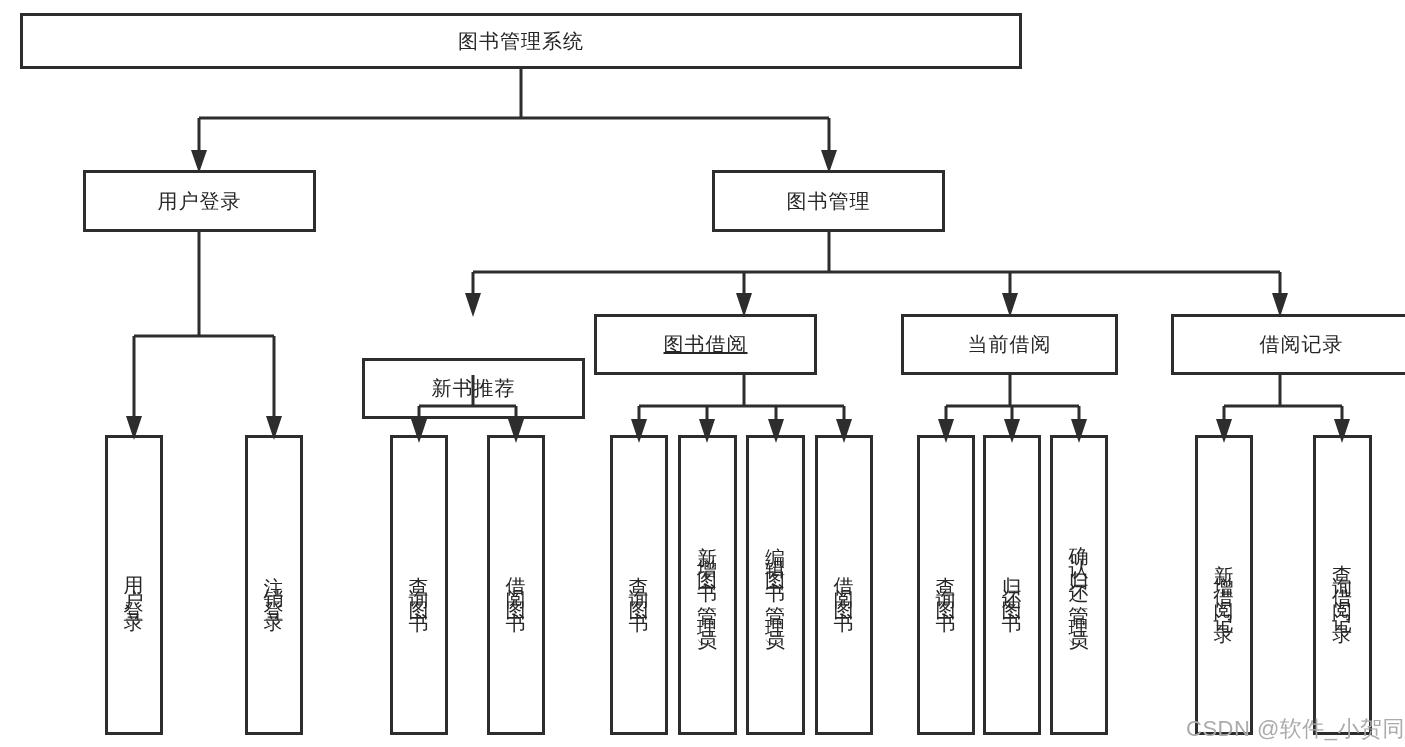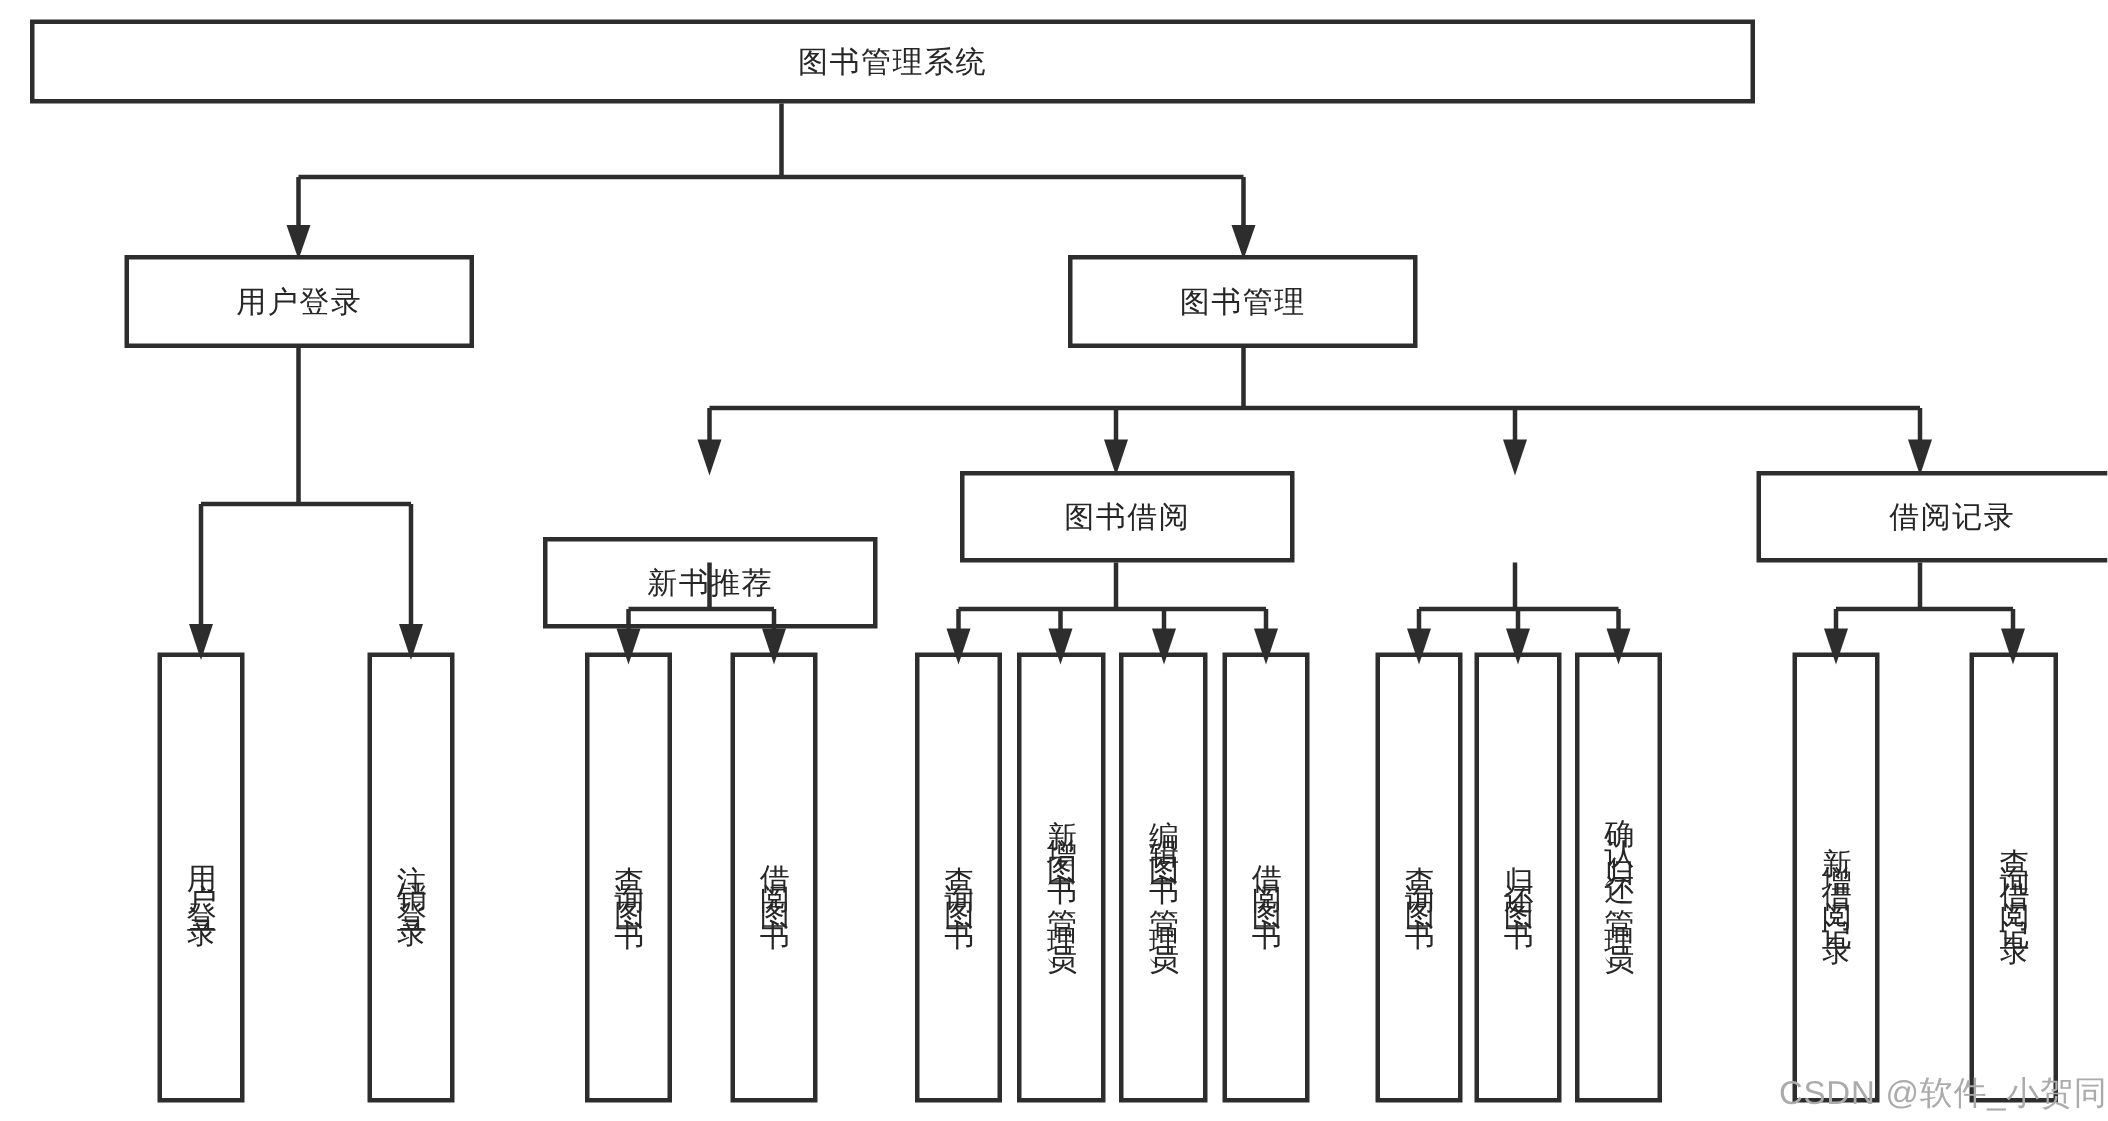--- a/index.html
+++ b/index.html
@@ -66,36 +66,39 @@
     letter-spacing: 0.5px;
     z-index: 3;
     white-space: nowrap;
   }
 </style>
 </head>
 <body>
 
 <div id="canvas">
 
-  <div class="box hbox" style="left:20px; top:13px; width:1150px; height:56px;">
+  <div class="box hbox" style="left:20px; top:13px; width:1002px; height:56px;">
     <span>图书管理系统</span>
   </div>
 
   <div class="box hbox" style="left:83px; top:170px; width:233px; height:62px;">
     <span>用户登录</span>
   </div>
   <div class="box hbox" style="left:712px; top:170px; width:233px; height:62px;justify-content:center;">
     <span>图书管理</span>
   </div>
 
   <div class="box hbox" style="left:362px; top:314px; width:223px; height:61px;margin-top:44px;">
     <span>新书推荐</span>
   </div>
-  <div class="box hbox" style="left:640px; top:314px; width:223px; height:61px;">
+  <div class="box hbox" style="left:594px; top:314px; width:223px; height:61px;text-decoration:underline;">
     <span>图书借阅</span>
+  </div>
+  <div class="box hbox" style="left:901px; top:314px; width:217px; height:61px;">
+    <span>当前借阅</span>
   </div>
   <div class="box hbox" style="left:1171px; top:314px; width:261px; height:61px;">
     <span>借阅记录</span>
   </div>
 
   <div class="box vbox" style="left:105px; top:435px; width:58px; height:300px;">
     <span class="vtext">用户登录</span>
   </div>
   <div class="box vbox" style="left:245px; top:435px; width:58px; height:300px;">
     <span class="vtext">注销登录</span>

